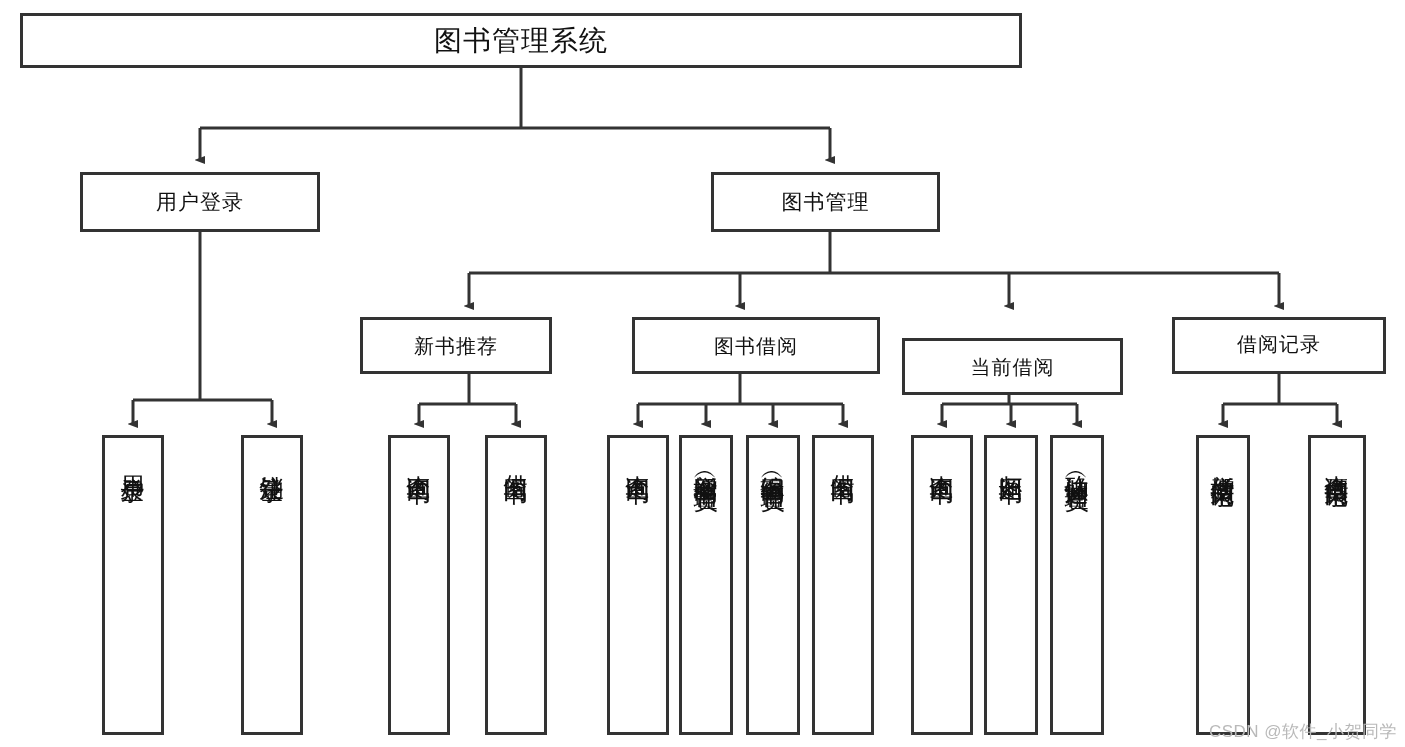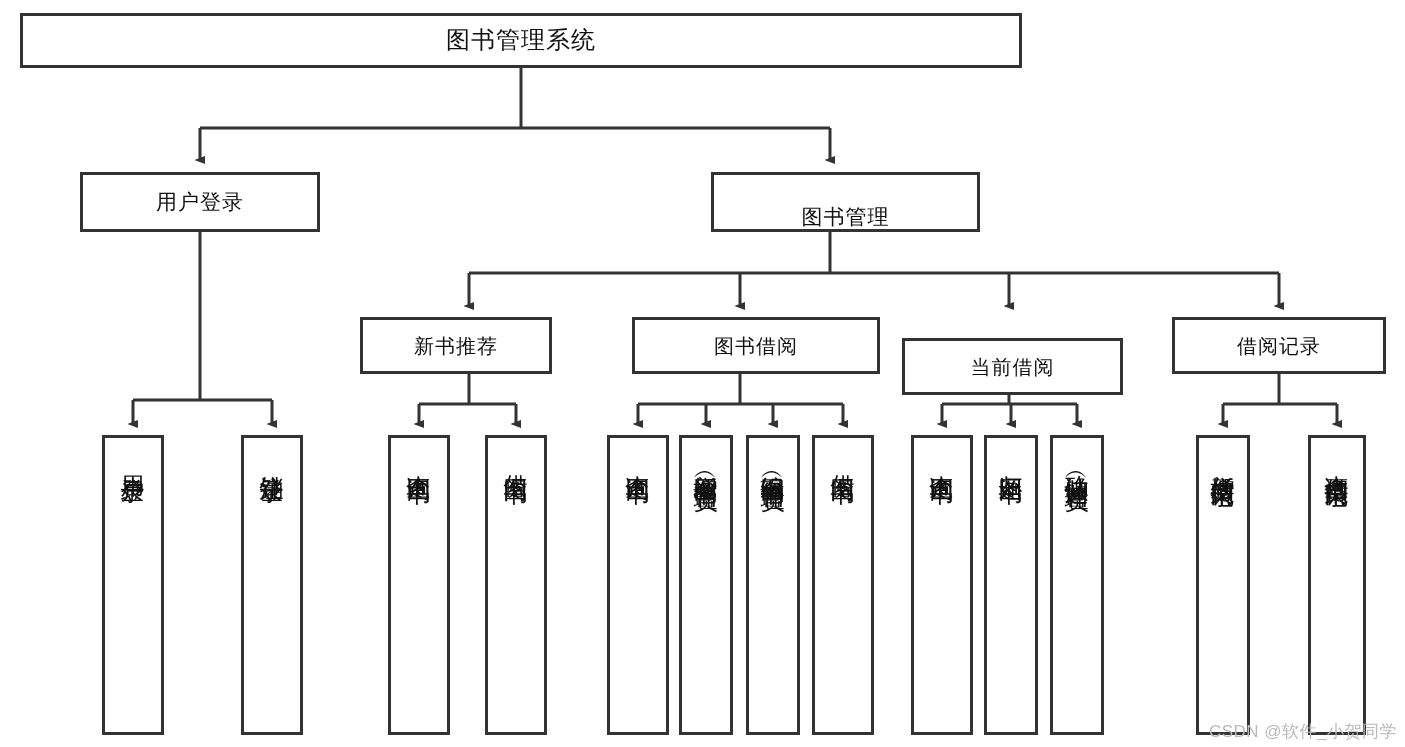--- a/index.html
+++ b/index.html
@@ -33,21 +33,21 @@
     justify-content:center;
     text-align:center;
   }
   .node .label{
     font-size:21px;
     line-height:1.2;
     letter-spacing:1px;
     color:#111;
     white-space:nowrap;
   }
-  .node.root .label{font-size:24px;}
+  .node.root .label{font-size:28px;}
   .node.lvl2 .label{font-size:21px;}
   .node.lvl3 .label{font-size:20px;}
   
   .node.leaf{
     border-width:3px;
     align-items:flex-start;
     justify-content:center;
     padding-top:18px;
   }
   .node.leaf .label{
@@ -130,34 +130,34 @@
     </g>
   </svg>
 
   <div class="node root" style="left: 20px; top: 13px; width: 1002px; height: 55px; border-color: rgb(51, 51, 51);">
     <span class="label">图书管理系统</span>
   </div>
 
   <div class="node lvl2" style="left: 80px; top: 172px; width: 240px; height: 60px; border-color: rgb(51, 51, 51);">
     <span class="label">用户登录</span>
   </div>
-  <div class="node lvl2" style="left: 711px; top: 172px; width: 269px; height: 60px; border-color: rgb(51, 51, 51); align-items: flex-end;">
+  <div class="node lvl2" style="left: 711px; top: 172px; width: 229px; height: 60px; border-color: rgb(51, 51, 51);">
     <span class="label">图书管理</span>
   </div>
 
   <div class="node lvl3" style="left: 360px; top: 317px; width: 192px; height: 57px; border-color: rgb(51, 51, 51);">
     <span class="label">新书推荐</span>
   </div>
   <div class="node lvl3" style="left: 632px; top: 317px; width: 248px; height: 57px; border-color: rgb(51, 51, 51);">
     <span class="label">图书借阅</span>
   </div>
   <div class="node lvl3" style="left: 902px; top: 317px; width: 221px; height: 57px; border-color: rgb(51, 51, 51); margin-top: 21px;">
     <span class="label">当前借阅</span>
   </div>
-  <div class="node lvl3" style="left: 1172px; top: 317px; width: 214px; height: 57px; border-color: rgb(51, 51, 51);">
+  <div class="node lvl3" style="left: 1172px; top: 317px; width: 214px; height: 57px; border-color: rgb(51, 51, 51); font-family: Liberation Mono, monospace;">
     <span class="label">借阅记录</span>
   </div>
 
   <div class="node leaf" style="left: 102px; top: 435px; width: 62px; height: 300px; border-color: rgb(51, 51, 51);">
     <span class="label">用户登录</span>
   </div>
   <div class="node leaf" style="left: 241px; top: 435px; width: 62px; height: 300px; border-color: rgb(51, 51, 51);">
     <span class="label">注销登录</span>
   </div>
   <div class="node leaf" style="left: 388px; top: 435px; width: 62px; height: 300px; border-color: rgb(51, 51, 51);">

